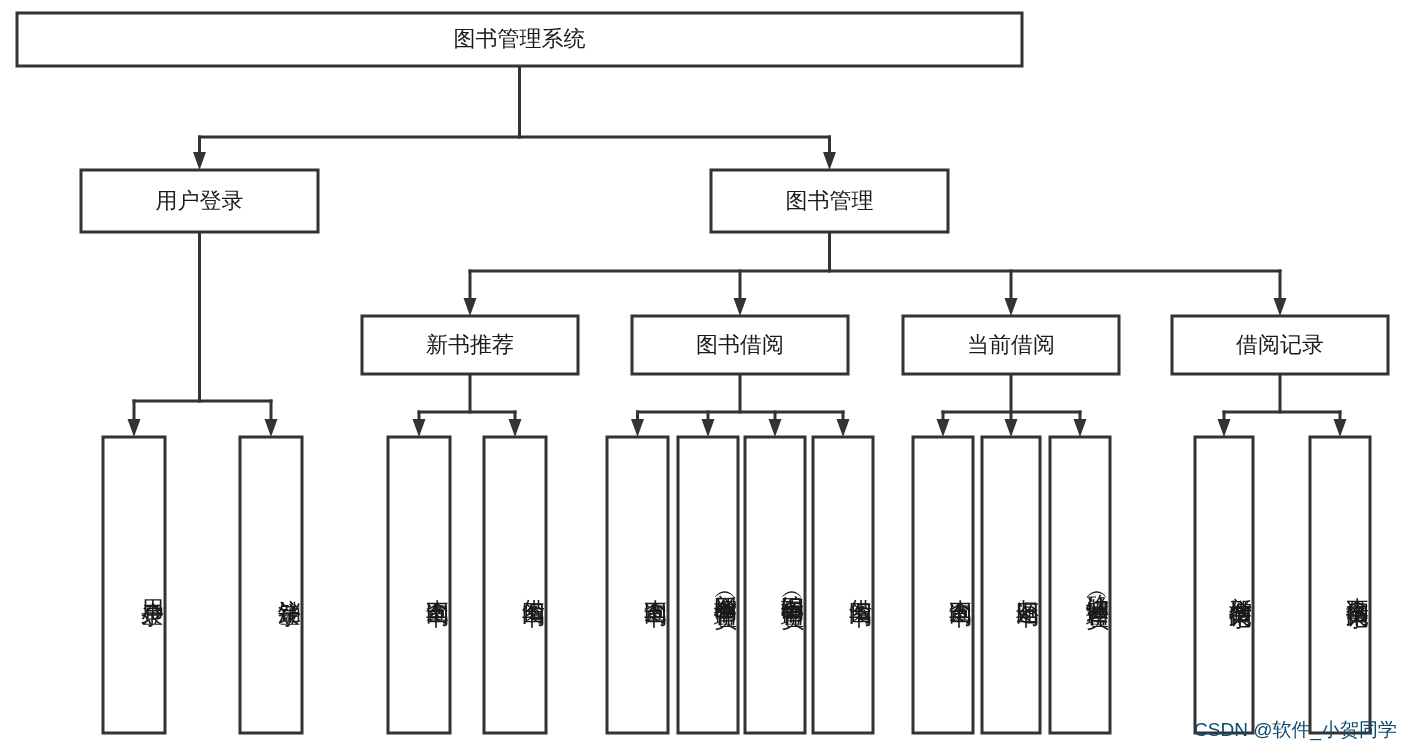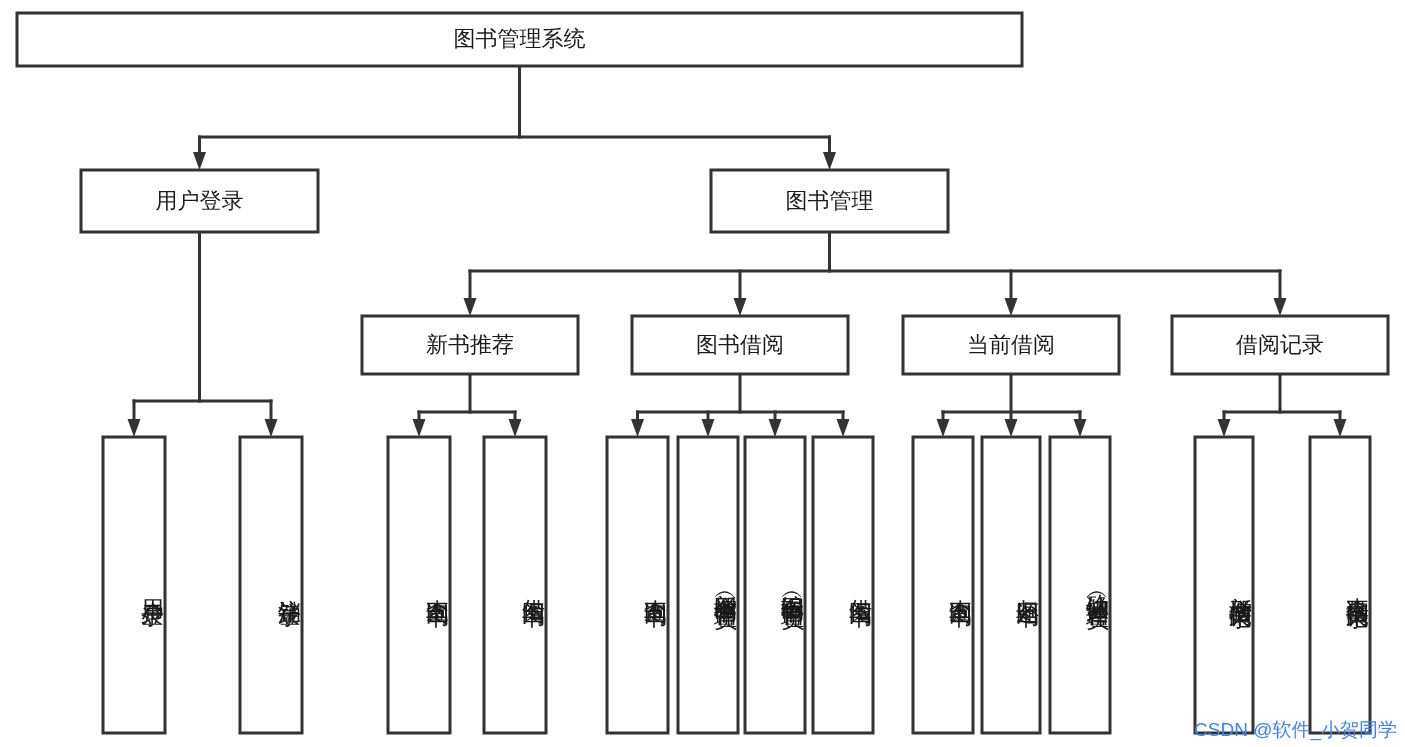--- a/index.html
+++ b/index.html
@@ -63,21 +63,21 @@
     justify-content: center;
     white-space: nowrap;
     pointer-events: none;
   }
   .watermark {
     position: absolute;
     right: 8px;
     bottom: 4px;
     font-family: "Liberation Sans", "DejaVu Sans", sans-serif;
     font-size: 19px;
-    color: #3b82f6;
+    color: #0c4a6e;
     white-space: nowrap;
     user-select: none;
   }
 </style>
 </head>
 <body>
 
 <div id="diagram-root">
 
   <svg class="flowchart" id="flow-svg" viewBox="0 0 1405 747">

